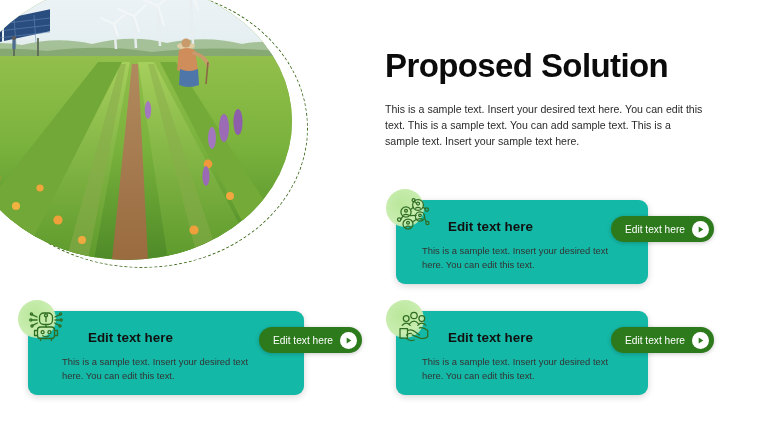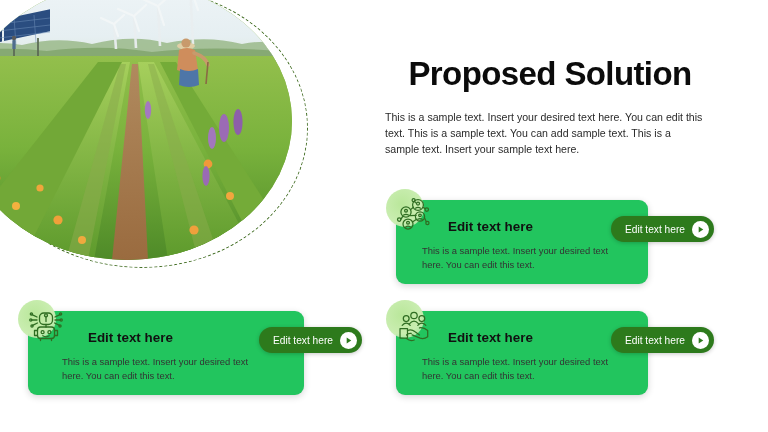--- a/index.html
+++ b/index.html
@@ -20,32 +20,31 @@
   .hero-photo{
     position:absolute;left:0;top:0;width:330px;height:278px;
     border-radius:50%;overflow:hidden;background:#7fae3e;
   }
   .hero-photo svg{display:block;width:100%;height:100%;}
 
   
   .head-block{position:absolute;left:385px;top:49px;width:330px;}
   .page-title{
     font-size:33px;font-weight:700;color:#0b0b0b;
-    letter-spacing:-.6px;line-height:1.05;margin:8px 0 17px 0;
+    letter-spacing:-.6px;line-height:1.05;margin:0 0 17px 0;
     white-space:nowrap;
-    text-align:center;
   }
   .page-body{
     font-size:10.6px;line-height:1.55;color:#2a2a2a;margin:0;
     width:318px;
   }
 
   
   .card{
-    position:absolute;background:#22c55e;border-radius:9px;
+    position:absolute;background:#14b8a6;border-radius:9px;
     box-shadow:0 2px 7px rgba(0,0,0,.16), 0 0 1px rgba(0,0,0,.08);
   }
   .card-1{left:396px;top:200px;width:252px;height:84px;}
   .card-2{left:28px;top:311px;width:276px;height:84px;}
   .card-3{left:396px;top:311px;width:252px;height:84px;}
 
   .blob{
     position:absolute;left:-10px;top:-11px;width:38px;height:38px;
     border-radius:50%;
     background:radial-gradient(circle at 42% 40%, #b9e79a 0%, #c9edb0 58%, rgba(215,242,196,.55) 100%);

